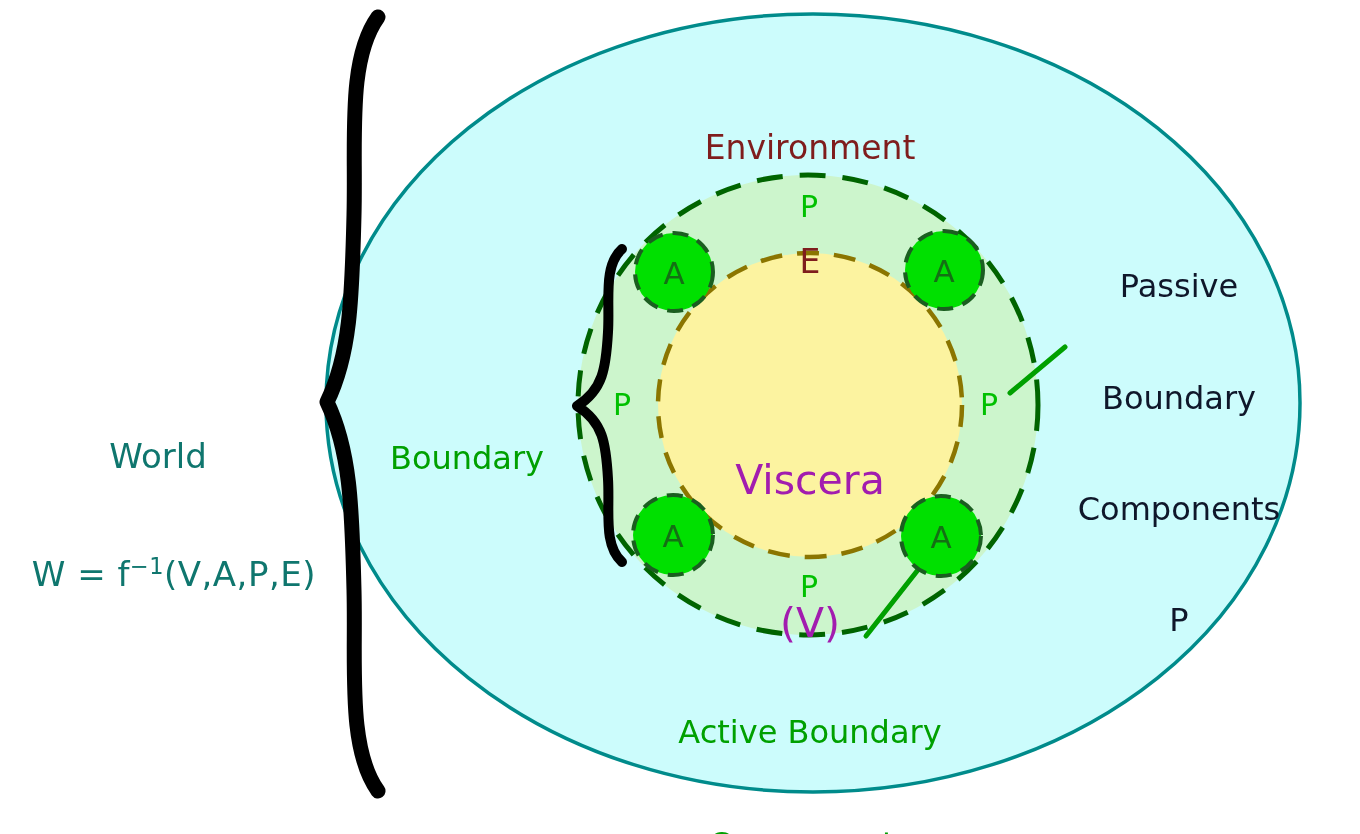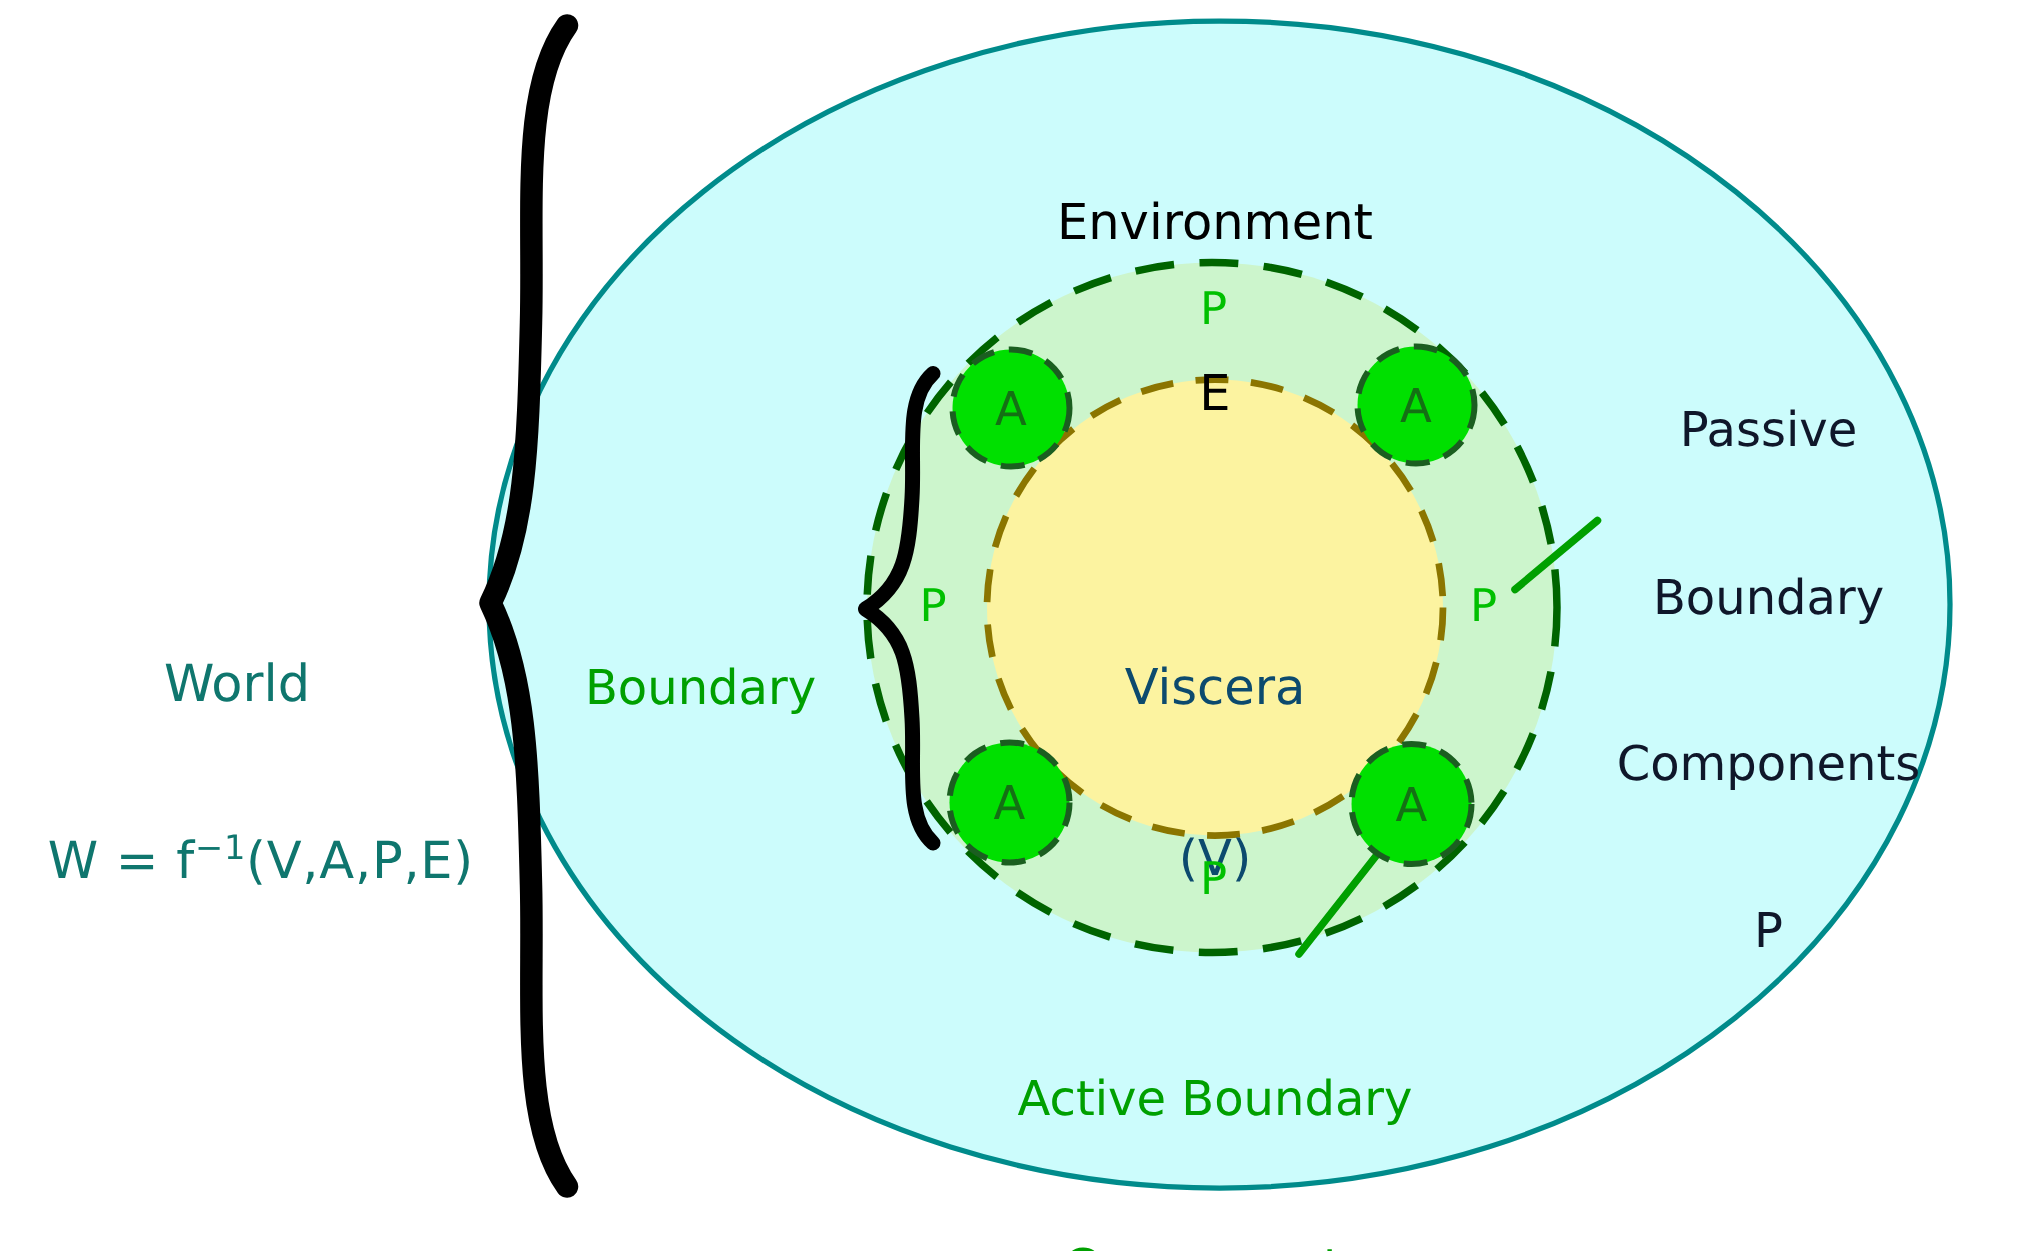--- a/index.html
+++ b/index.html
@@ -46,29 +46,29 @@
     line-height: 0;
   }
   .lbl-boundary {
     color: #00A000;
     font-size: 32px;
     left: 352px;
     top: 366px;
     width: 230px;
   }
   .lbl-environment {
-    color: #000000;
+    color: #7f1d1d;
     font-size: 33px;
     left: 660px;
     top: 52px;
     width: 300px;
   }
   .lbl-viscera {
-    color: #0c4a6e;
-    font-size: 33px;
+    color: #a21caf;
+    font-size: 41px;
     left: 700px;
     top: 362px;
     width: 220px;
   }
   .lbl-passive {
     color: #0f172a;
     font-size: 32px;
     left: 1054px;
     top: 194px;
     width: 250px;

